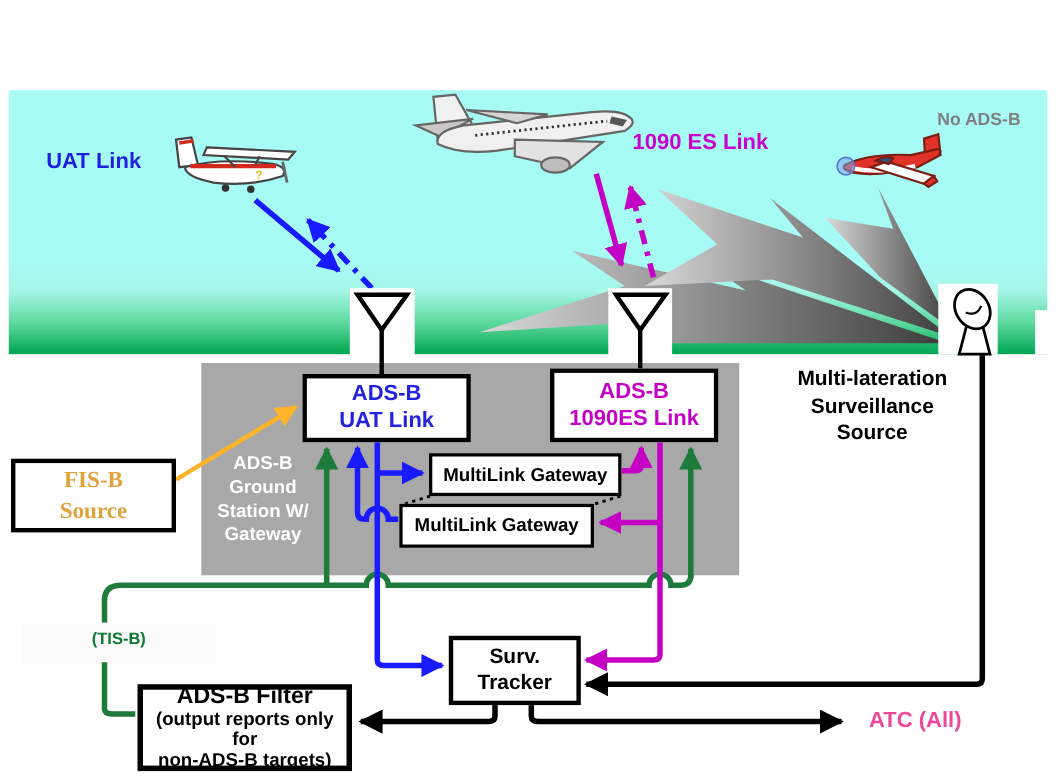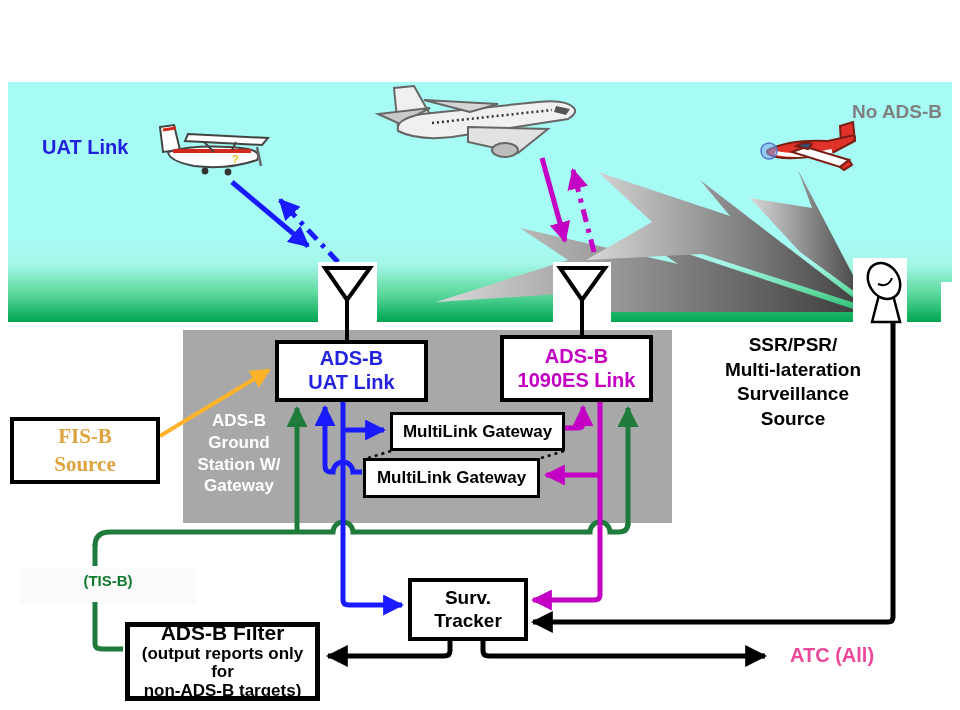--- a/index.html
+++ b/index.html
@@ -22,21 +22,21 @@
   #ml2-box{left:363px;top:458px;width:177px;height:40px;border-width:3px;font-size:17px;color:#000;}
   #fisb-box{left:10px;top:395px;width:150px;height:67px;border-width:4px;
             font-family:"Liberation Serif",serif;font-size:21px;line-height:1.3;color:#DFA23C;margin-top:22px;}
   #surv-box{left:408px;top:578px;width:120px;height:63px;font-size:19px;line-height:1.2;color:#000;}
   #filter-box{left:125px;top:622px;width:195px;height:79px;border-width:5px;color:#000;}
   #filter-box .t1{font-size:21px;line-height:1.05;}
   #filter-box .t2{font-size:17px;line-height:1.1;}
   .skylabel{font-weight:bold;}
   #uat-label{left:42px;top:136px;font-size:20px;color:#2020DD;}
   #es-label{left:575px;top:118px;font-size:20px;color:#CC00CC;}
-  #noadsb-label{left:852px;top:101px;font-size:19px;color:#7F7F7F;}
+  #noadsb-label{left:852px;top:101px;font-size:16px;color:#7F7F7F;}
   #gs-label{left:182px;top:410px;width:114px;text-align:center;font-weight:bold;font-size:17px;
             line-height:1.28;color:#FFF;}
   #ssr-label{left:688px;top:333px;width:210px;text-align:center;font-weight:bold;font-size:19px;
              line-height:1.3;color:#000;}
   #tisb-label{left:20px;top:572px;width:176px;text-align:center;font-weight:bold;font-size:15px;color:#0E7A2E;}
   #atc-label{left:790px;top:644px;font-weight:bold;font-size:20px;color:#ec4899;}
 </style>
 </head>
 <body>
 
@@ -167,20 +167,21 @@
     </g>
 
     <g stroke="#000" stroke-width="2.5" stroke-dasharray="3 4">
       <line x1="391" y1="451" x2="365" y2="459"></line>
       <line x1="564" y1="451" x2="538" y2="459"></line>
     </g>
   </svg>
 
 
   <div class="abs skylabel" id="uat-label">UAT Link</div>
+  <div class="abs skylabel" id="es-label">1090 ES Link</div>
   <div class="abs skylabel" id="noadsb-label">No ADS-B</div>
 
   <div class="abs" id="gs-label">
     <div>ADS-B</div>
     <div>Ground</div>
     <div>Station W/</div>
     <div>Gateway</div>
   </div>
 
   <div class="abs box" id="uat-box">
@@ -195,21 +196,20 @@
 
   <div class="abs box" id="ml1-box">MultiLink Gateway</div>
   <div class="abs box" id="ml2-box">MultiLink Gateway</div>
 
   <div class="abs box" id="fisb-box">
     <div>FIS-B</div>
     <div>Source</div>
   </div>
 
   <div class="abs" id="ssr-label">
-    <div>SSR/PSR/</div>
     <div>Multi-lateration</div>
     <div>Surveillance</div>
     <div>Source</div>
   </div>
 
   <div class="abs" id="tisb-label">(TIS-B)</div>
 
   <div class="abs box" id="surv-box">
     <div>Surv.</div>
     <div>Tracker</div>

